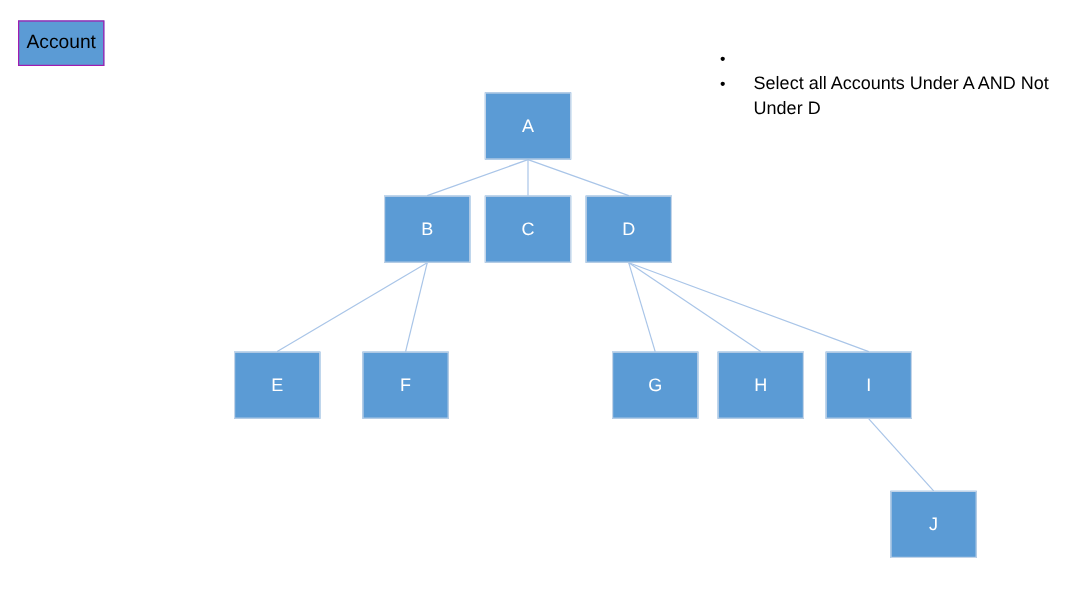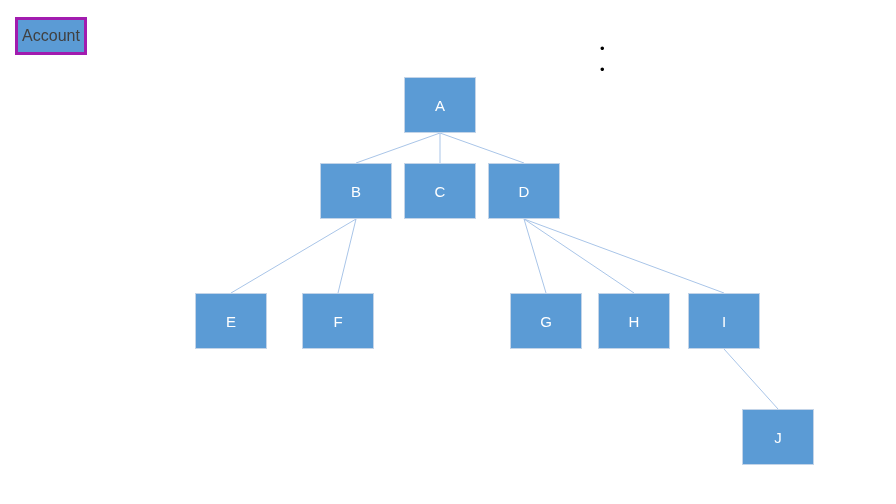--- a/index.html
+++ b/index.html
@@ -18,22 +18,22 @@
 
   
   .account-chip {
     position: absolute;
     left: 15px;
     top: 17px;
     width: 72px;
     height: 38px;
     box-sizing: border-box;
     background: #5B9BD5;
-    border: 3px solid #a21caf;
-    color: #404040;
+    border: 1px solid #a21caf;
+    color: #000000;
     font-size: 16px;
     display: flex;
     align-items: center;
     justify-content: center;
   }
 
   
   .edges {
     position: absolute;
     left: 0;
@@ -150,16 +150,17 @@
   <div class="node node-j">
     <span>J</span>
   </div>
 
   <ul class="notes">
     <li>
       <span class="bullet">•</span>
     </li>
     <li>
       <span class="bullet">•</span>
+      <span class="note-text">Select all Accounts Under A AND Not Under D</span>
     </li>
   </ul>
 
 </div>
 
 </body></html>

